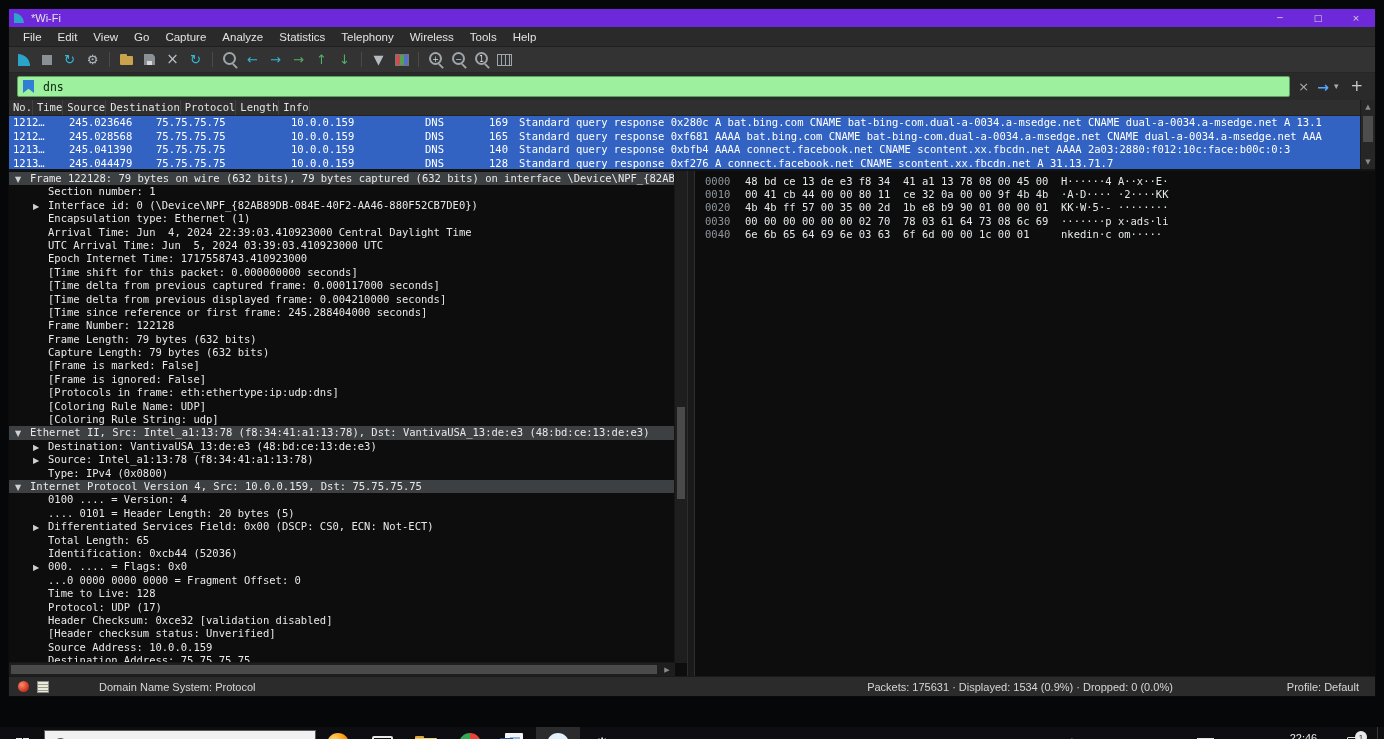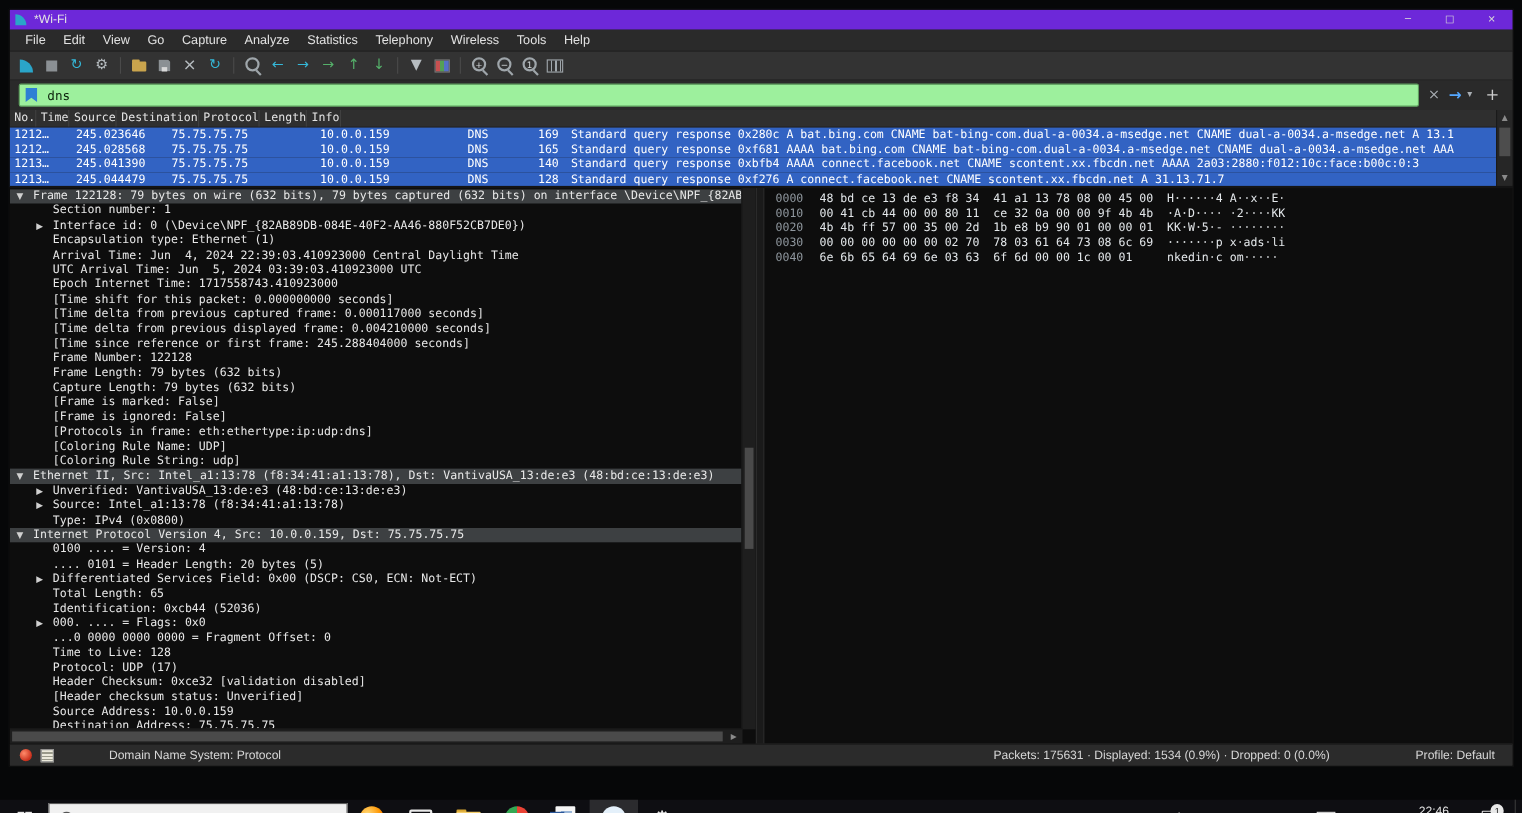--- a/index.html
+++ b/index.html
@@ -83,21 +83,21 @@
   .hx{display:inline-block;width:302px;color:#e3e7ea;white-space:pre;}
   .as{color:#e3e7ea;white-space:pre;margin-left:14px;}
 
   
   .statusbar{height:19px;flex:none;background:#2b2b2b;border-top:1px solid #1a1a1a;display:flex;align-items:center;color:#d6d6d6;font-size:11px;}
   .st-expert{width:11px;height:11px;border-radius:50%;background:radial-gradient(circle at 35% 35%,#ff8a6a,#c9301c 70%);margin:0 8px 0 9px;flex:none;}
   .st-note{width:12px;height:12px;background:#eceadb;border:1px solid #8a8a8a;box-sizing:border-box;flex:none;
            background-image:repeating-linear-gradient(180deg,transparent 0 2px,#9a9a8a 2px 3px);}
   .st-left-text{margin-left:50px;}
   .st-right{margin-left:auto;display:flex;align-items:center;}
-  .st-profile{margin-left:78px;margin-right:16px;}
+  .st-profile{margin-left:114px;margin-right:16px;}
 
   
   .taskbar{position:absolute;left:0;top:727px;width:1384px;height:34px;background:#0e0e12;display:flex;align-items:center;z-index:5;}
   .tb-start{width:44px;height:34px;display:flex;align-items:center;justify-content:center;flex:none;}
   .win-logo{width:13px;height:13px;display:grid;grid-template-columns:6px 6px;grid-template-rows:6px 6px;gap:1px;}
   .win-logo i{background:#e6e6e6;}
   .tb-search{width:252px;height:27px;background:#f1f1f1;border:1px solid #5a5a5a;display:flex;align-items:center;padding:0 9px;gap:9px;flex:none;}
   .search-mag{width:9px;height:9px;border:2px solid #555;border-radius:50%;position:relative;flex:none;}
   .search-mag::after{content:"";position:absolute;right:-4px;bottom:-3px;width:6px;height:2px;background:#555;transform:rotate(45deg);}
   .tb-search input{border:none;background:transparent;outline:none;font-family:"Liberation Sans",sans-serif;font-size:12px;color:#333;width:100%;}
@@ -311,21 +311,21 @@
             <div class="dline" style="padding-left: 24px;"><span class="exp"></span><span>[Frame is ignored: False]</span></div>
 
             <div class="dline" style="padding-left: 24px;"><span class="exp"></span><span>[Protocols in frame: eth:ethertype:ip:udp:dns]</span></div>
 
             <div class="dline" style="padding-left: 24px;"><span class="exp"></span><span>[Coloring Rule Name: UDP]</span></div>
 
             <div class="dline" style="padding-left: 24px;"><span class="exp"></span><span>[Coloring Rule String: udp]</span></div>
 
             <div class="dline hl" style="padding-left: 6px;"><span class="exp">▼</span><span>Ethernet II, Src: Intel_a1:13:78 (f8:34:41:a1:13:78), Dst: VantivaUSA_13:de:e3 (48:bd:ce:13:de:e3)</span></div>
 
-            <div class="dline" style="padding-left: 24px;"><span class="exp">▶</span><span>Unverified: VantivaUSA_13:de:e3 (48:bd:ce:13:de:e3)</span></div>
+            <div class="dline" style="padding-left: 24px;"><span class="exp">▶</span><span>Destination: VantivaUSA_13:de:e3 (48:bd:ce:13:de:e3)</span></div>
 
             <div class="dline" style="padding-left: 24px;"><span class="exp">▶</span><span>Source: Intel_a1:13:78 (f8:34:41:a1:13:78)</span></div>
 
             <div class="dline" style="padding-left: 24px;"><span class="exp"></span><span>Type: IPv4 (0x0800)</span></div>
 
             <div class="dline hl" style="padding-left: 6px;"><span class="exp">▼</span><span>Internet Protocol Version 4, Src: 10.0.0.159, Dst: 75.75.75.75</span></div>
 
             <div class="dline" style="padding-left: 24px;"><span class="exp"></span><span>0100 .... = Version: 4</span></div>
 
             <div class="dline" style="padding-left: 24px;"><span class="exp"></span><span>.... 0101 = Header Length: 20 bytes (5)</span></div>

